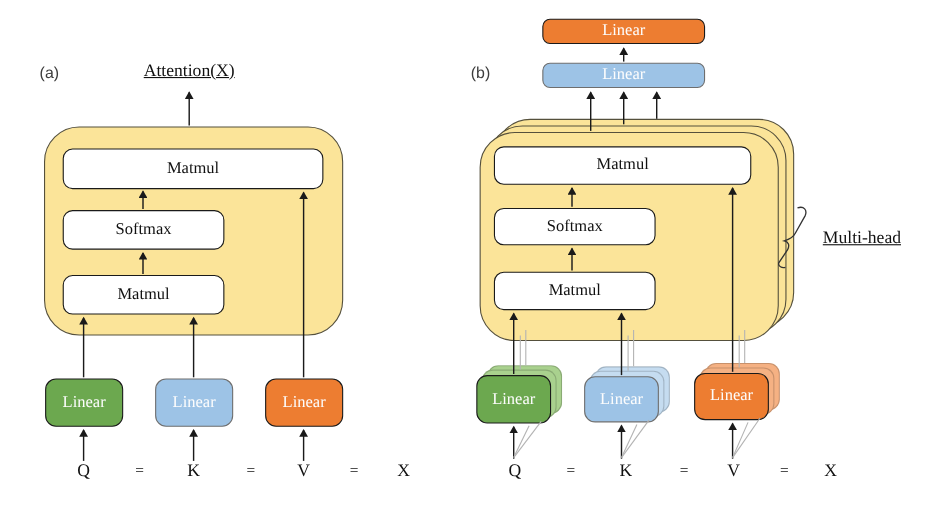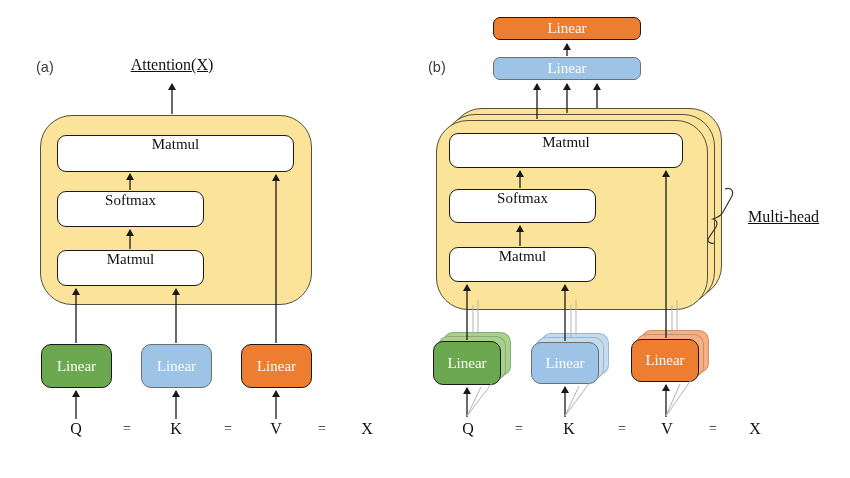--- a/index.html
+++ b/index.html
@@ -13,21 +13,21 @@
   }
   .serif-label{font-size:16px;color:#111;white-space:nowrap;text-decoration:underline;}
   .centered{transform:translateX(-50%);text-align:center;}
   .ybox{
     background:var(--yellow,#FBE499);
     border:1.2px solid var(--yellow_border,#55503C);
     border-radius:32px;
   }
   .wbox{
     background:#ffffff;border:1.3px solid #1a1a1a;border-radius:9px;
-    display:flex;justify-content:center;
+    display:flex;align-items:center;justify-content:center;
     font-size:15px;color:#111;
   }
   .cbox{
     border-radius:10px;display:flex;align-items:center;justify-content:center;
     font-size:15px;color:#fdfdfd;
   }
   .cbox.green{background:var(--green,#6CA84F);border:1.5px solid #1a1a1a;}
   .cbox.blue{background:var(--blue,#9DC3E6);border:1.2px solid #6e6e6e;}
   .cbox.orange{background:var(--orange,#ED7D31);border:1.5px solid #1a1a1a;}
   .shadowbox{border-radius:10px;border:1px solid rgba(0,0,0,0.18);}

